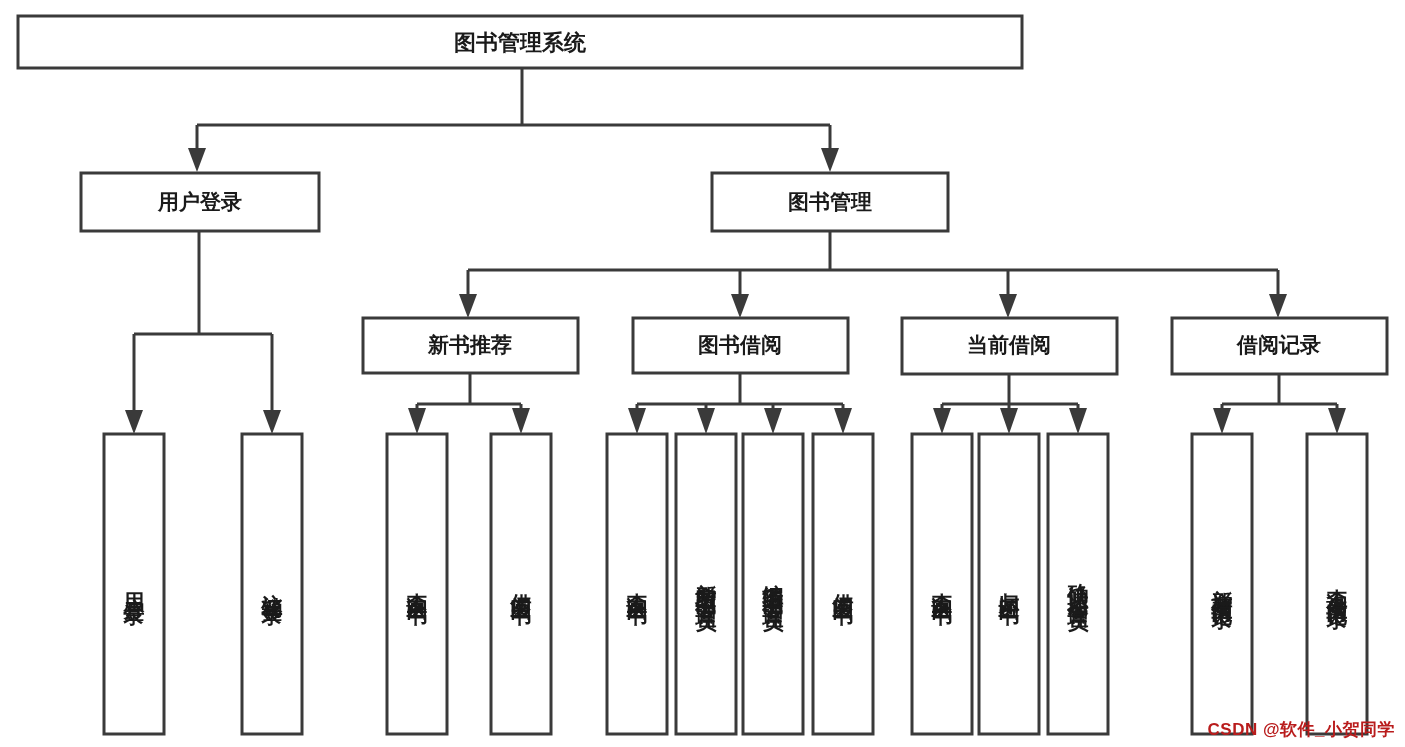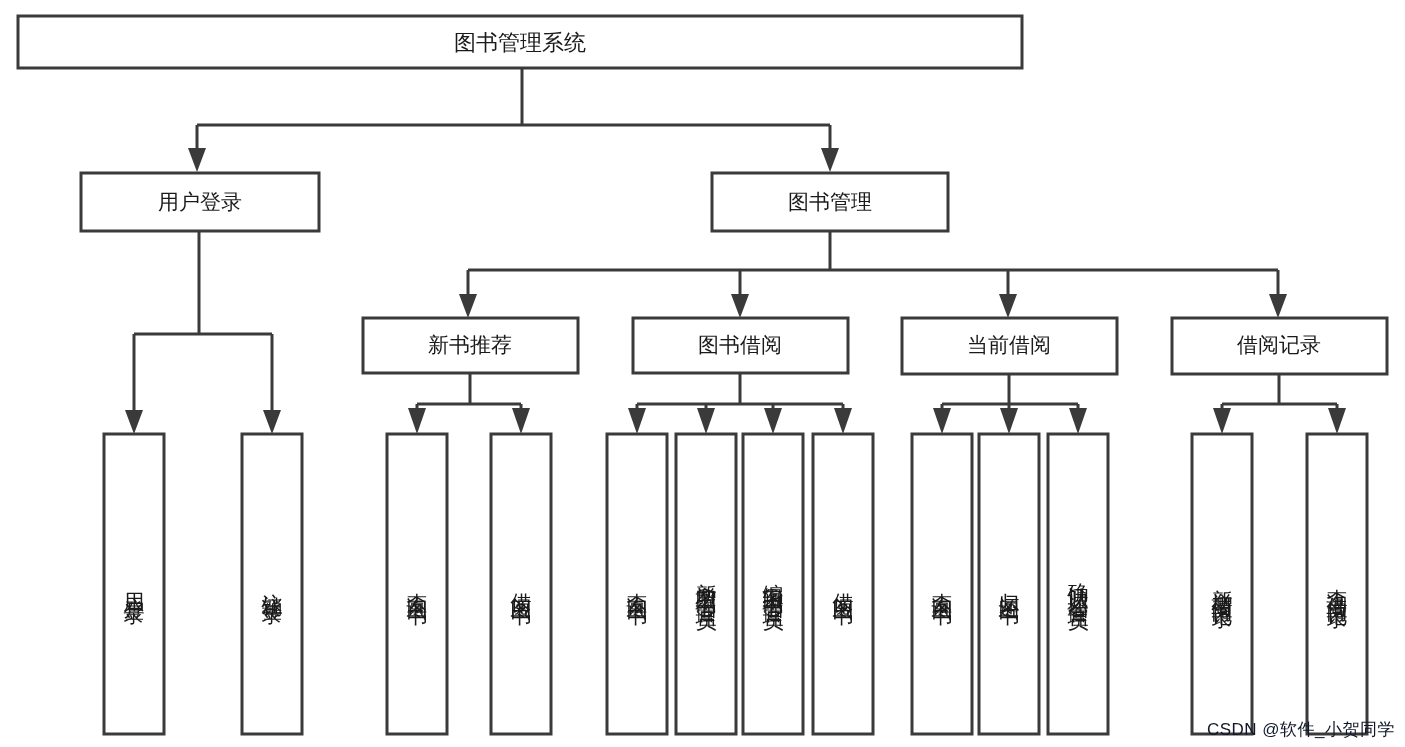--- a/index.html
+++ b/index.html
@@ -9,20 +9,21 @@
   }
   body {
     font-family: "Liberation Sans", "DejaVu Sans", sans-serif;
   }
   #diagram-root {
     position: relative;
     width: 1405px;
     height: 747px;
     background: #ffffff;
     overflow: hidden;
+    font-weight: bold;
   }
   svg.diagram-canvas {
     position: absolute;
     left: 0;
     top: 0;
     width: 1405px;
     height: 747px;
   }
   .node-box {
     fill: #ffffff;
@@ -79,21 +80,21 @@
     letter-spacing: 4px;
     color: #1a1a1a;
     white-space: nowrap;
   }
   .watermark {
     position: absolute;
     right: 10px;
     bottom: 6px;
     font-family: "Liberation Sans", "DejaVu Sans", sans-serif;
     font-size: 17px;
-    color: #0f172a;
+    color: #b91c1c;
     letter-spacing: 0.5px;
     white-space: nowrap;
   }
 </style>
 </head>
 <body>
 
 <div id="diagram-root">
 
   <svg class="diagram-canvas" viewBox="0 0 1405 747">

